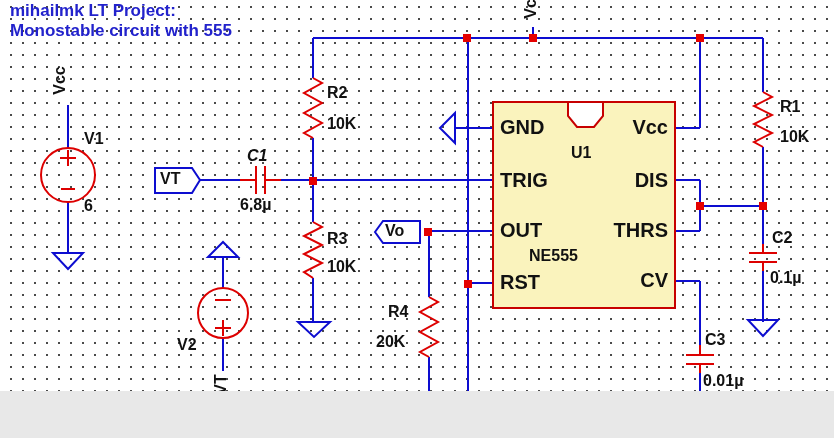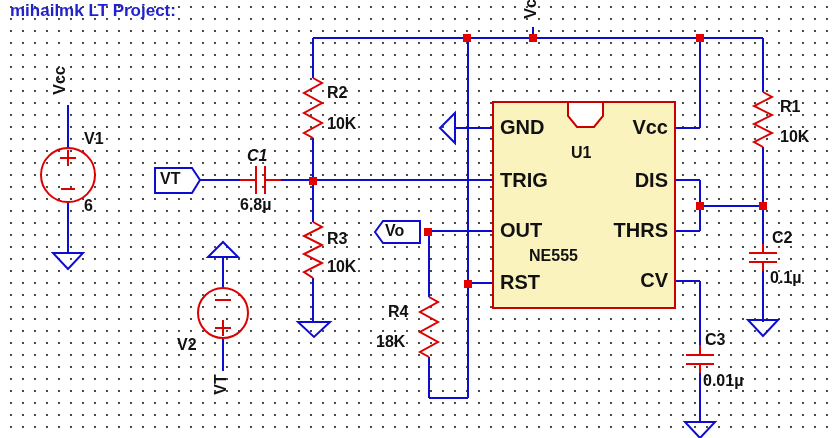--- a/index.html
+++ b/index.html
@@ -1,18 +1,18 @@
 <!DOCTYPE html>
 <html><head>
 <meta charset="utf-8">
 <style>
   html,body{margin:0;padding:0;background:#e8e8e8;}
   #canvas{
     position:relative;
-    width:834px;height:438px;
+    width:834px;height:391px;
     background-color:#ffffff;
     background-image:radial-gradient(circle, #4a4a4a 0.9px, transparent 1.3px);
     background-size:12px 12px;
     background-position:5px 1px;
     overflow:hidden;
     font-family:"Liberation Sans", sans-serif;
     font-weight:bold;
   }
   #wires-svg{position:absolute;left:0;top:0;}
   .lbl{
@@ -109,20 +109,21 @@
       <rect x="529" y="34" width="8" height="8"></rect>
       <rect x="696" y="34" width="8" height="8"></rect>
       <rect x="696" y="202" width="8" height="8"></rect>
       <rect x="759" y="202" width="8" height="8"></rect>
       <rect x="424" y="228" width="8" height="8"></rect>
       <rect x="464" y="280" width="8" height="8"></rect>
     </g>
   </svg>
 
   <div class="lbl title" style="left:10px;top:1px;">mihailmk LT Project:</div>
+  <div class="lbl title" style="left:10px;top:21px;">Monostable circuit with 555</div>
 
   <div class="lbl rot" style="left:45px;top:72px;">Vcc</div>
   <div class="lbl rot" style="left:516px;top:-4px;">Vcc</div>
   <div class="lbl rot" style="left:210px;top:376px;">VT</div>
 
   <div class="lbl" style="left:160px;top:170px;">VT</div>
   <div class="lbl" style="left:385px;top:222px;">Vo</div>
 
   <div class="lbl" style="left:84px;top:130px;">V1</div>
   <div class="lbl" style="left:84px;top:197px;">6</div>
@@ -131,21 +132,21 @@
   <div class="lbl" style="left:247px;top:147px;font-style:italic;">C1</div>
   <div class="lbl" style="left:240px;top:196px;">6.8µ</div>
 
   <div class="lbl" style="left:327px;top:84px;">R2</div>
   <div class="lbl" style="left:327px;top:115px;">10K</div>
 
   <div class="lbl" style="left:327px;top:230px;">R3</div>
   <div class="lbl" style="left:327px;top:258px;">10K</div>
 
   <div class="lbl" style="left:388px;top:303px;">R4</div>
-  <div class="lbl" style="left:376px;top:333px;">18K</div>
+  <div class="lbl" style="left:376px;top:333px;">20K</div>
 
   <div class="lbl" style="left:780px;top:98px;">R1</div>
   <div class="lbl" style="left:780px;top:128px;">10K</div>
 
   <div class="lbl" style="left:772px;top:229px;">C2</div>
   <div class="lbl" style="left:770px;top:269px;">0.1µ</div>
 
   <div class="lbl" style="left:705px;top:331px;">C3</div>
   <div class="lbl" style="left:703px;top:372px;">0.01µ</div>
 

